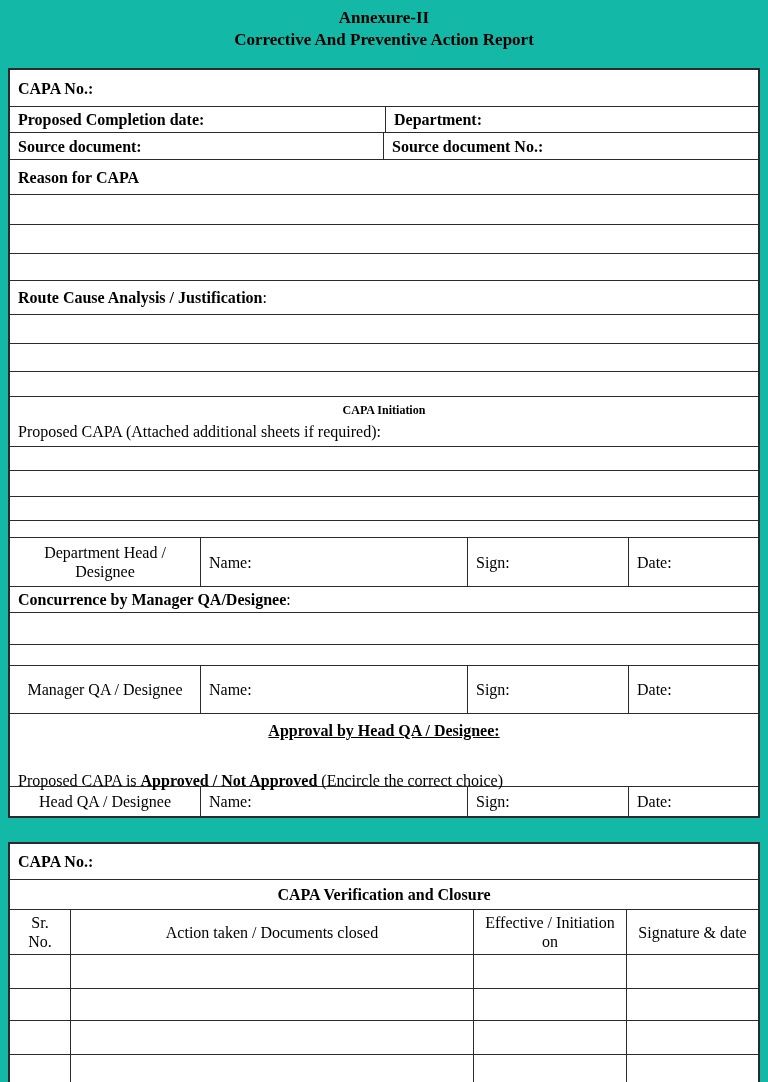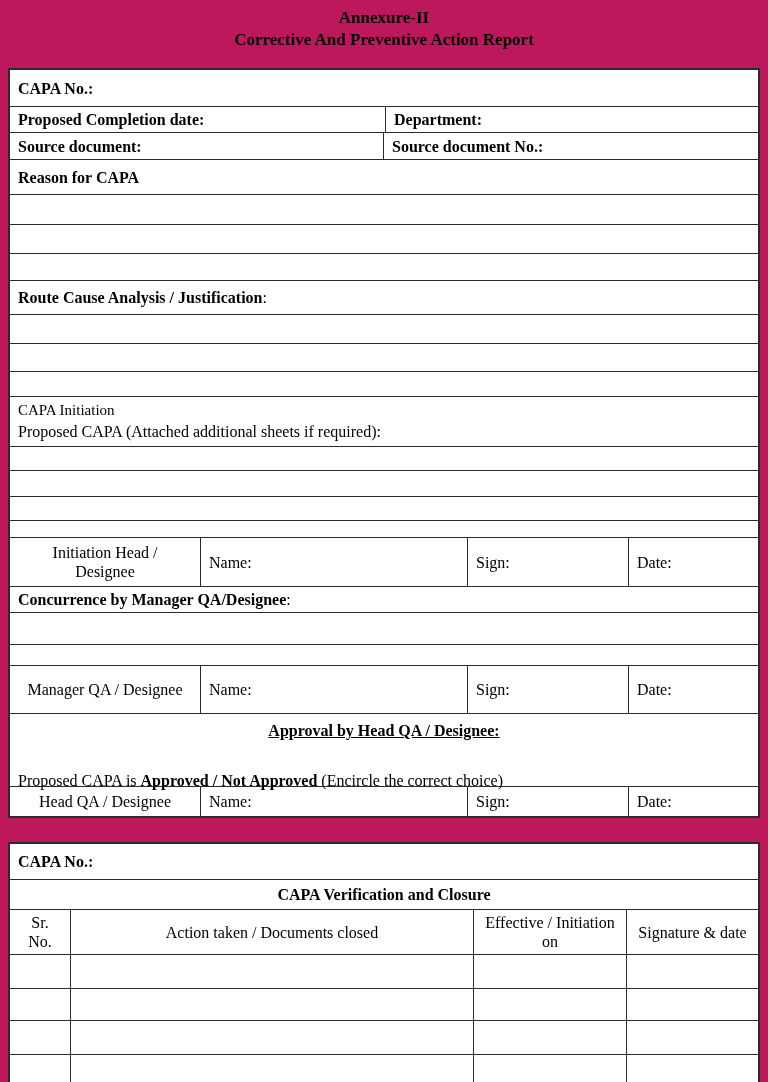--- a/index.html
+++ b/index.html
@@ -12,21 +12,21 @@
     height: 1082px;
     overflow: hidden;
     font-family: "Liberation Serif", "DejaVu Serif", serif;
     color: #000000;
     position: relative;
   }
   .sheet {
     position: relative;
     width: 768px;
     height: 1082px;
-    background: #be185d;
+    background: #14b8a6;
   }
   .titles {
     padding-top: 7px;
     text-align: center;
     font-weight: bold;
     font-size: 17px;
     line-height: 22px;
   }
   .tbl {
     position: absolute;
@@ -55,21 +55,21 @@
     min-width: 0;
   }
   .cell + .cell { border-left: 1.5px solid #2b2b2b; }
   .fill { flex: 1 1 auto; }
   .b { font-weight: bold; }
   .c { justify-content: center; text-align: center; }
   .block {
     display: block;
     padding: 3px 8px 0 8px;
   }
-  .init-title { text-align: left; font-weight: normal; font-size: 15px; line-height: 21px; }
+  .init-title { text-align: center; font-weight: bold; font-size: 12px; line-height: 21px; }
   .init-sub { text-align: left; font-size: 16px; line-height: 21px; }
   .appr-cell { display: block; padding: 6px 8px 0 8px; }
   .appr-h { font-weight: bold; text-decoration: underline; font-size: 16px; line-height: 21px; text-align: center; }
   .appr-s { margin-top: 29px; font-size: 16px; line-height: 21px; }
   .wrap-narrow { max-width: 150px; margin: 0 auto; }
   .wrap-sr { max-width: 34px; margin: 0 auto; }
   .wrap-eff { max-width: 135px; margin: 0 auto; }
 </style>
 </head>
 <body>
@@ -123,21 +123,21 @@
       </div>
     </div>
 
     <div class="row" style="height:24px"></div>
     <div class="row" style="height:26px"></div>
     <div class="row" style="height:24px"></div>
     <div class="row" style="height:17px"></div>
 
     <div class="row" style="height:49px">
       <div class="cell c" style="width:190px">
-        <span class="wrap-narrow">Initiation Head / Designee</span>
+        <span class="wrap-narrow">Department Head / Designee</span>
       </div>
       <div class="cell" style="width:267px">Name:</div>
       <div class="cell" style="width:161px">Sign:</div>
       <div class="cell fill">Date:</div>
     </div>
 
     <div class="row" style="height:26px">
       <div class="cell fill">
         <span class="b">Concurrence by Manager QA/Designee</span>
           <span>:</span>

